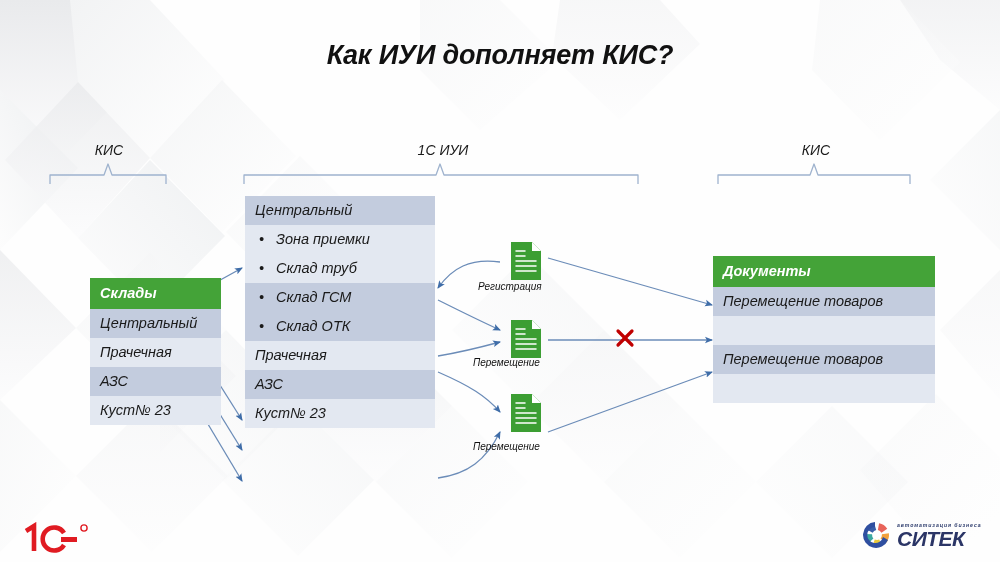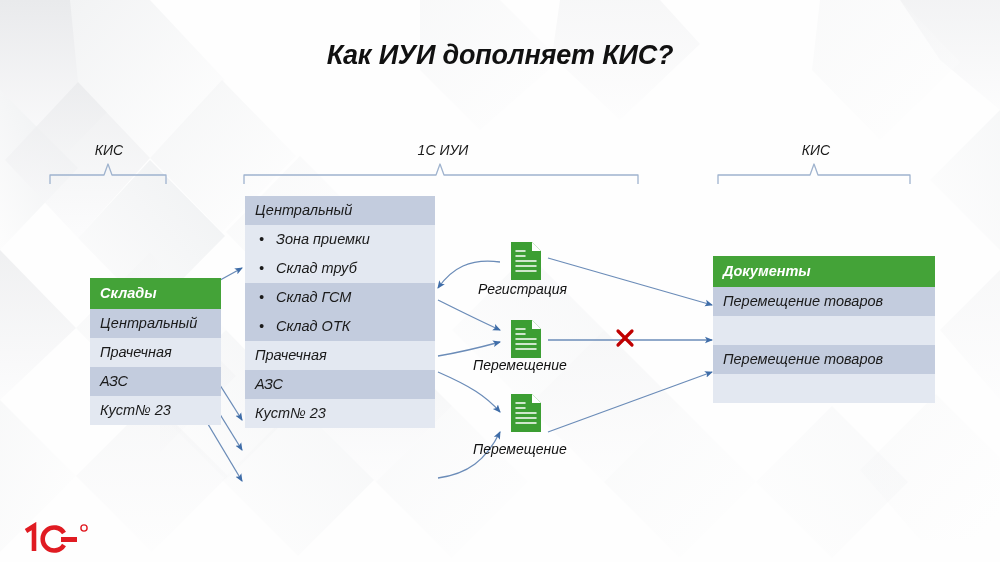--- a/index.html
+++ b/index.html
@@ -65,21 +65,21 @@
   }
   .row.dark  { background: #C3CCDE; }
   .row.light { background: #E3E8F1; }
   .row.bullet { padding-left: 14px; }
   .row.bullet .b { display:inline-block; width:17px; color:#1a1a1a; }
 
   
   .doc-icon { position: absolute; z-index: 7; width: 30px; height: 38px; }
   .doc-label {
     position: absolute; z-index: 7;
-    font-size: 14px; color: #111; white-space: nowrap;
+    font-size: 10px; color: #111; white-space: nowrap;
   }
 
   
   #links { position: absolute; inset: 0; z-index: 5; pointer-events: none; }
 
   
   .logo-1c { position: absolute; left: 20px; top: 522px; z-index: 8; }
   .logo-sitek { position: absolute; left: 862px; top: 520px; z-index: 8; }
   .sitek-tag {
     font-size: 5.2px; font-weight: bold; letter-spacing: 0.9px;
@@ -266,14 +266,30 @@
 
   <svg class="logo-1c" width="72" height="32" viewBox="0 0 72 32">
     <g fill="none" stroke="#E01B22" stroke-width="4.6">
       <path d="M6,9 L14,4 L14,29"></path>
       <path d="M44,11 A11.5,11.5 0 1,0 44,23"></path>
     </g>
     <path d="M41,15 H57 V20 H41 Z" fill="#E01B22"></path>
     <circle cx="64" cy="6" r="3.1" fill="none" stroke="#E01B22" stroke-width="1.4"></circle>
   </svg>
 
+  <div class="logo-sitek" style="display:flex; align-items:center;">
+    <svg width="30" height="30" viewBox="0 0 30 30" style="margin-right:5px;">
+      <g transform="translate(15,15)">
+        <path d="M0,-12 A12,12 0 0,1 9,-8 L4,-3 A6,6 0 0,0 0,-5 Z" fill="#E8645A" transform="rotate(10)"></path>
+        <path d="M0,-12 A12,12 0 0,1 9,-8 L4,-3 A6,6 0 0,0 0,-5 Z" fill="#F2A03C" transform="rotate(82)"></path>
+        <path d="M0,-12 A12,12 0 0,1 9,-8 L4,-3 A6,6 0 0,0 0,-5 Z" fill="#E9C93C" transform="rotate(154)"></path>
+        <path d="M0,-12 A12,12 0 0,1 9,-8 L4,-3 A6,6 0 0,0 0,-5 Z" fill="#3BA8A0" transform="rotate(226)"></path>
+        <path d="M0,-12 A12,12 0 0,1 9,-8 L4,-3 A6,6 0 0,0 0,-5 Z" fill="#3A5FA8" transform="rotate(298)"></path>
+        <path d="M-2,-13 A13,13 0 1,0 11,5 L6,2 A8,8 0 1,1 -2,-8 Z" fill="#2F4FA0"></path>
+      </g>
+    </svg>
+    <div>
+      <div class="sitek-tag">автоматизация бизнеса</div>
+      <div class="sitek-name">СИТЕК</div>
+    </div>
+  </div>
 
 </div>
 
 </body></html>

